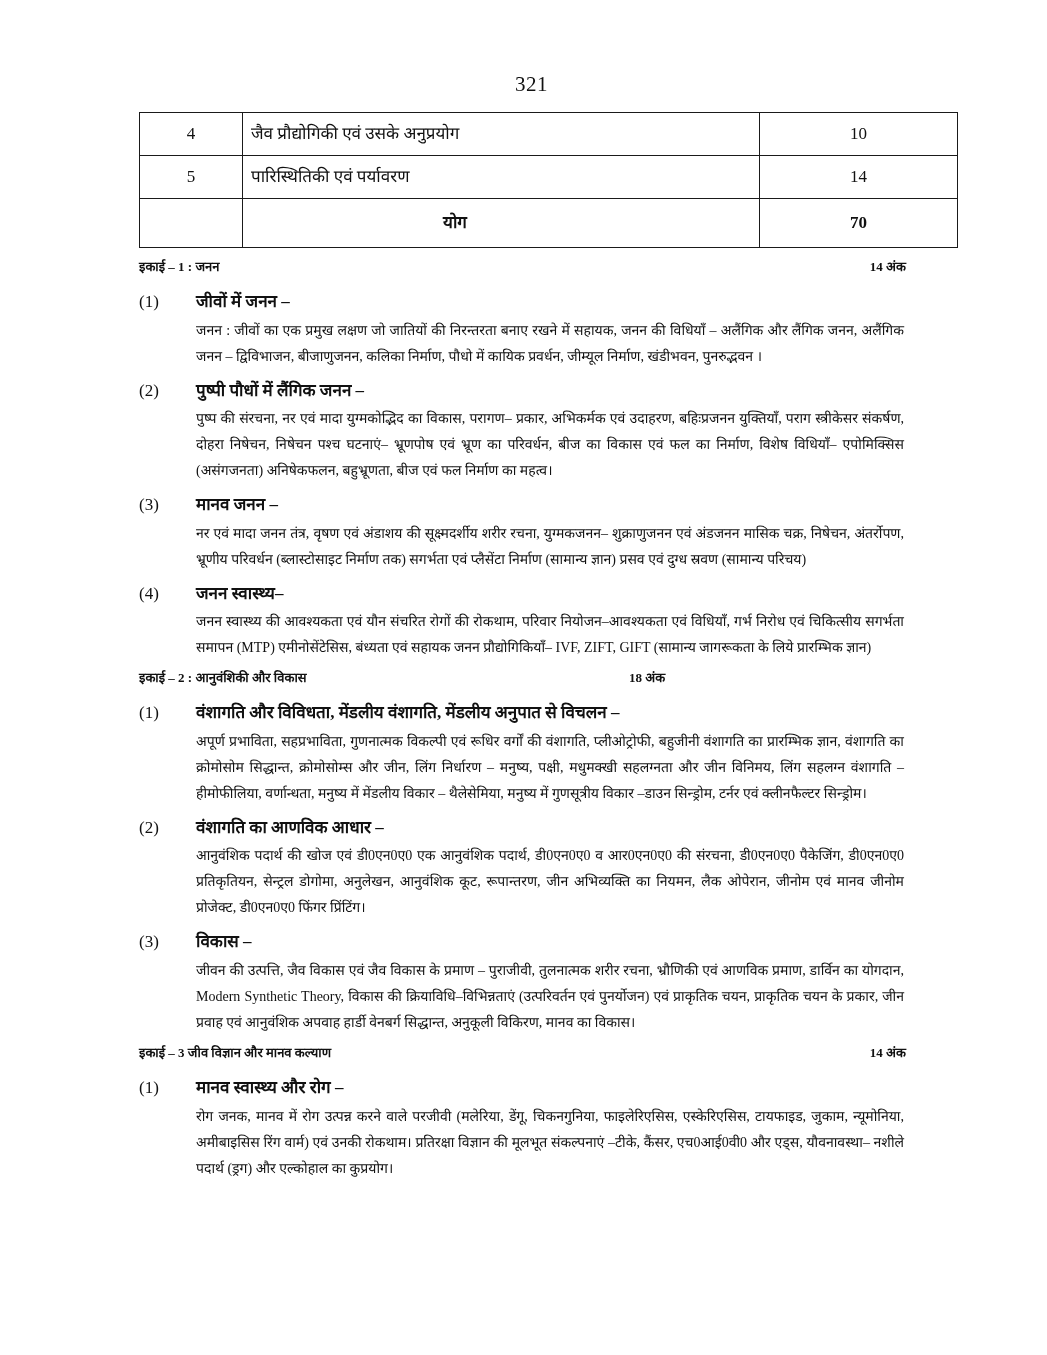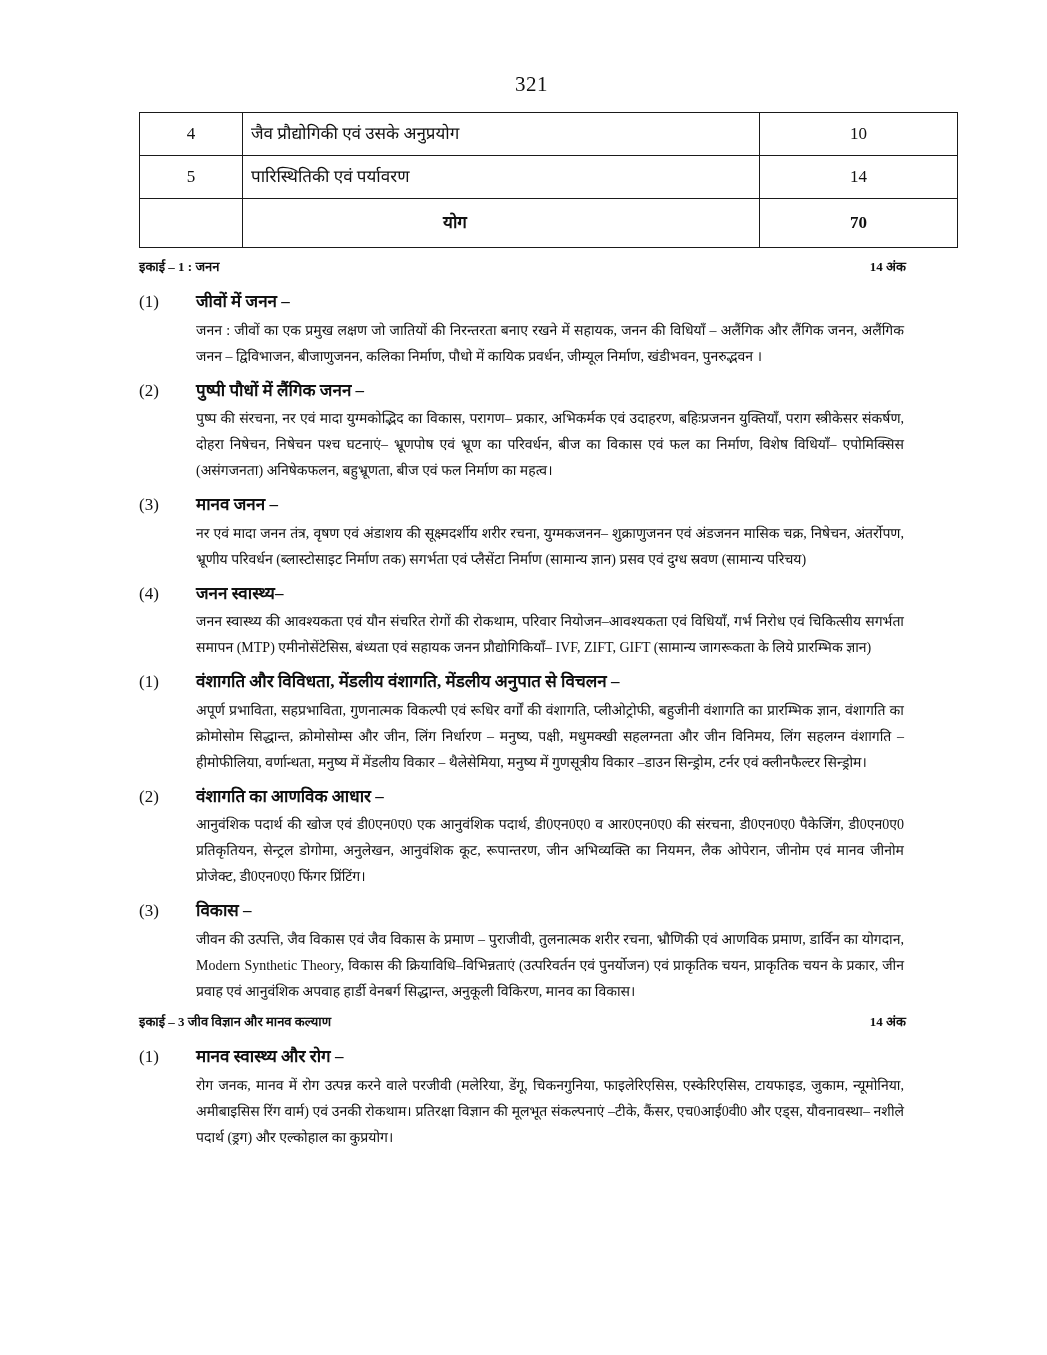--- a/index.html
+++ b/index.html
@@ -195,20 +195,24 @@
       <div class="topic-title">मानव जनन –</div>
       <p class="topic-body">नर एवं मादा जनन तंत्र, वृषण एवं अंडाशय की सूक्ष्मदर्शीय शरीर रचना, युग्मकजनन– शुक्राणुजनन एवं अंडजनन मासिक चक्र, निषेचन, अंतर्रोपण, भ्रूणीय परिवर्धन (ब्लास्टोसाइट निर्माण तक) सगर्भता एवं प्लैसेंटा निर्माण (सामान्य ज्ञान) प्रसव एवं दुग्ध स्रवण (सामान्य परिचय)</p>
     </div>
 
     <div class="topic">
       <span class="topic-num">(4)</span>
       <div class="topic-title">जनन स्वास्थ्य–</div>
       <p class="topic-body">जनन स्वास्थ्य की आवश्यकता एवं यौन संचरित रोगों की रोकथाम, परिवार नियोजन–आवश्यकता एवं विधियाँ, गर्भ निरोध एवं चिकित्सीय सगर्भता समापन (MTP) एमीनोसेंटेसिस, बंध्यता एवं सहायक जनन प्रौद्योगिकियाँ– IVF, ZIFT, GIFT (सामान्य जागरूकता के लिये प्रारम्भिक ज्ञान)</p>
     </div>
 
+    <div class="unit-heading block-gap-sm">
+      <span class="unit-title">इकाई – 2 : आनुवंशिकी और विकास</span>
+      <span class="unit-marks pos-mid">18 अंक</span>
+    </div>
 
     <div class="topic">
       <span class="topic-num">(1)</span>
       <div class="topic-title">वंशागति और विविधता, मेंडलीय वंशागति, मेंडलीय अनुपात से विचलन –</div>
       <p class="topic-body">अपूर्ण प्रभाविता, सहप्रभाविता, गुणनात्मक विकल्पी एवं रूधिर वर्गों की वंशागति, प्लीओट्रोफी, बहुजीनी वंशागति का प्रारम्भिक ज्ञान, वंशागति का क्रोमोसोम सिद्धान्त, क्रोमोसोम्स और जीन, लिंग निर्धारण – मनुष्य, पक्षी, मधुमक्खी सहलग्नता और जीन विनिमय, लिंग सहलग्न वंशागति – हीमोफीलिया, वर्णान्धता, मनुष्य में मेंडलीय विकार – थैलेसेमिया, मनुष्य में गुणसूत्रीय विकार –डाउन सिन्ड्रोम, टर्नर एवं क्लीनफैल्टर सिन्ड्रोम।</p>
     </div>
 
     <div class="topic">
       <span class="topic-num">(2)</span>
       <div class="topic-title">वंशागति का आणविक आधार –</div>

